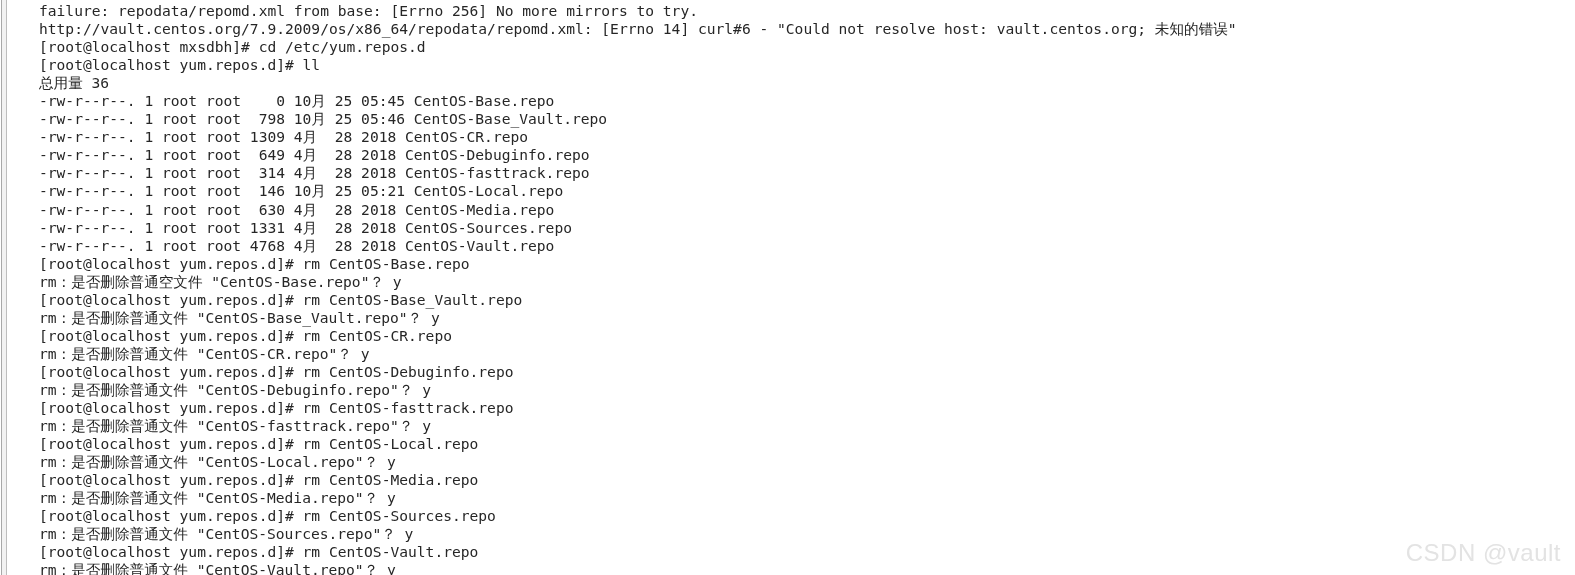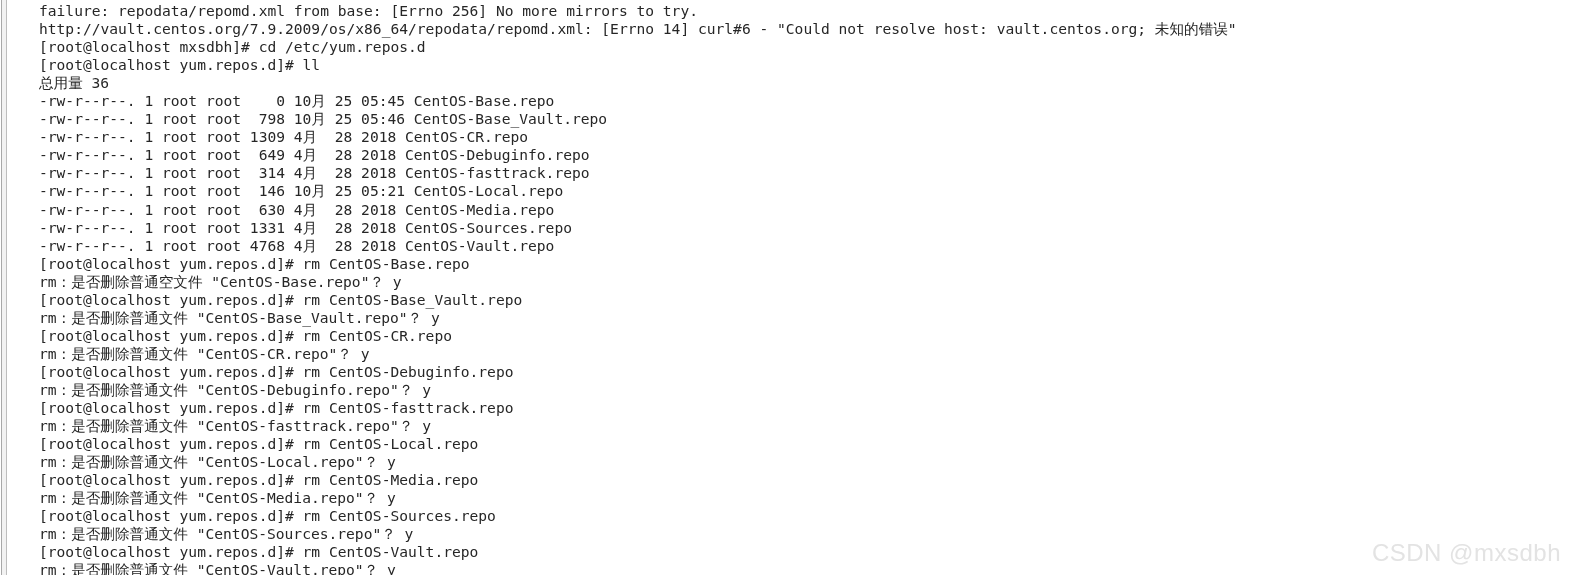--- a/index.html
+++ b/index.html
@@ -85,15 +85,15 @@
 <body>
 
 <div id="terminal-window">
 
   <div id="left-rail-fill"></div>
   <div id="left-rail-outer"></div>
   <div id="left-rail-inner"></div>
 
   <div id="console-output"><div class="term-line">failure: repodata/repomd.xml from base: [Errno 256] No more mirrors to try.</div><div class="term-line">http://vault.centos.org/7.9.2009/os/x86_64/repodata/repomd.xml: [Errno 14] curl#6 - "Could not resolve host: vault.centos.org; 未知的错误"</div><div class="term-line">[root@localhost mxsdbh]# cd /etc/yum.repos.d</div><div class="term-line">[root@localhost yum.repos.d]# ll</div><div class="term-line">总用量 36</div><div class="term-line">-rw-r--r--. 1 root root    0 10月 25 05:45 CentOS-Base.repo</div><div class="term-line">-rw-r--r--. 1 root root  798 10月 25 05:46 CentOS-Base_Vault.repo</div><div class="term-line">-rw-r--r--. 1 root root 1309 4月  28 2018 CentOS-CR.repo</div><div class="term-line">-rw-r--r--. 1 root root  649 4月  28 2018 CentOS-Debuginfo.repo</div><div class="term-line">-rw-r--r--. 1 root root  314 4月  28 2018 CentOS-fasttrack.repo</div><div class="term-line">-rw-r--r--. 1 root root  146 10月 25 05:21 CentOS-Local.repo</div><div class="term-line">-rw-r--r--. 1 root root  630 4月  28 2018 CentOS-Media.repo</div><div class="term-line">-rw-r--r--. 1 root root 1331 4月  28 2018 CentOS-Sources.repo</div><div class="term-line">-rw-r--r--. 1 root root 4768 4月  28 2018 CentOS-Vault.repo</div><div class="term-line">[root@localhost yum.repos.d]# rm CentOS-Base.repo</div><div class="term-line">rm：是否删除普通空文件 "CentOS-Base.repo"？ y</div><div class="term-line">[root@localhost yum.repos.d]# rm CentOS-Base_Vault.repo</div><div class="term-line">rm：是否删除普通文件 "CentOS-Base_Vault.repo"？ y</div><div class="term-line">[root@localhost yum.repos.d]# rm CentOS-CR.repo</div><div class="term-line">rm：是否删除普通文件 "CentOS-CR.repo"？ y</div><div class="term-line">[root@localhost yum.repos.d]# rm CentOS-Debuginfo.repo</div><div class="term-line">rm：是否删除普通文件 "CentOS-Debuginfo.repo"？ y</div><div class="term-line">[root@localhost yum.repos.d]# rm CentOS-fasttrack.repo</div><div class="term-line">rm：是否删除普通文件 "CentOS-fasttrack.repo"？ y</div><div class="term-line">[root@localhost yum.repos.d]# rm CentOS-Local.repo</div><div class="term-line">rm：是否删除普通文件 "CentOS-Local.repo"？ y</div><div class="term-line">[root@localhost yum.repos.d]# rm CentOS-Media.repo</div><div class="term-line">rm：是否删除普通文件 "CentOS-Media.repo"？ y</div><div class="term-line">[root@localhost yum.repos.d]# rm CentOS-Sources.repo</div><div class="term-line">rm：是否删除普通文件 "CentOS-Sources.repo"？ y</div><div class="term-line">[root@localhost yum.repos.d]# rm CentOS-Vault.repo</div><div class="term-line">rm：是否删除普通文件 "CentOS-Vault.repo"？ y</div></div>
 
-  <div id="watermark">CSDN @mxsdbh</div>
+  <div id="watermark">CSDN @vault</div>
 
 </div>
 
 </body></html>

